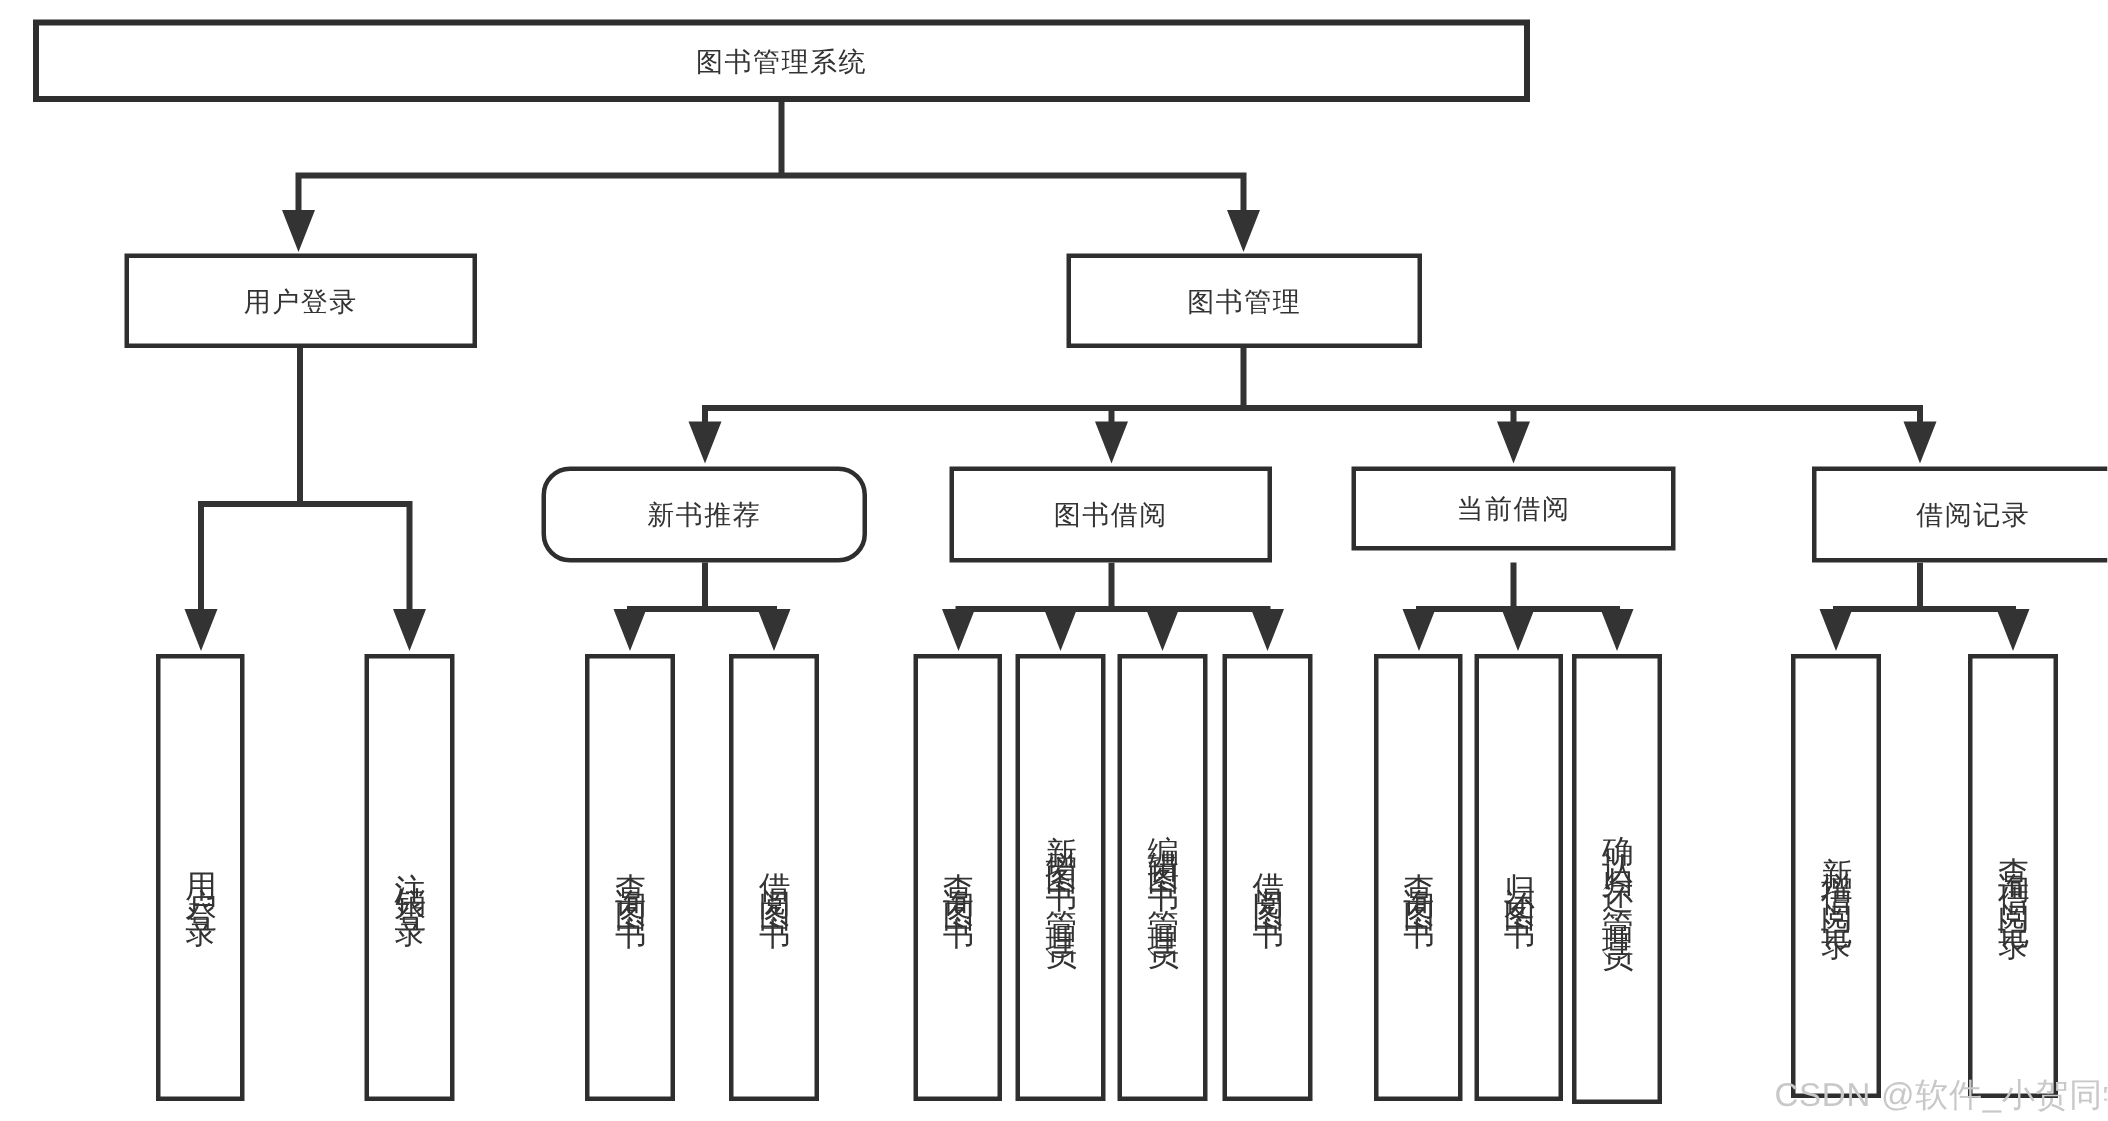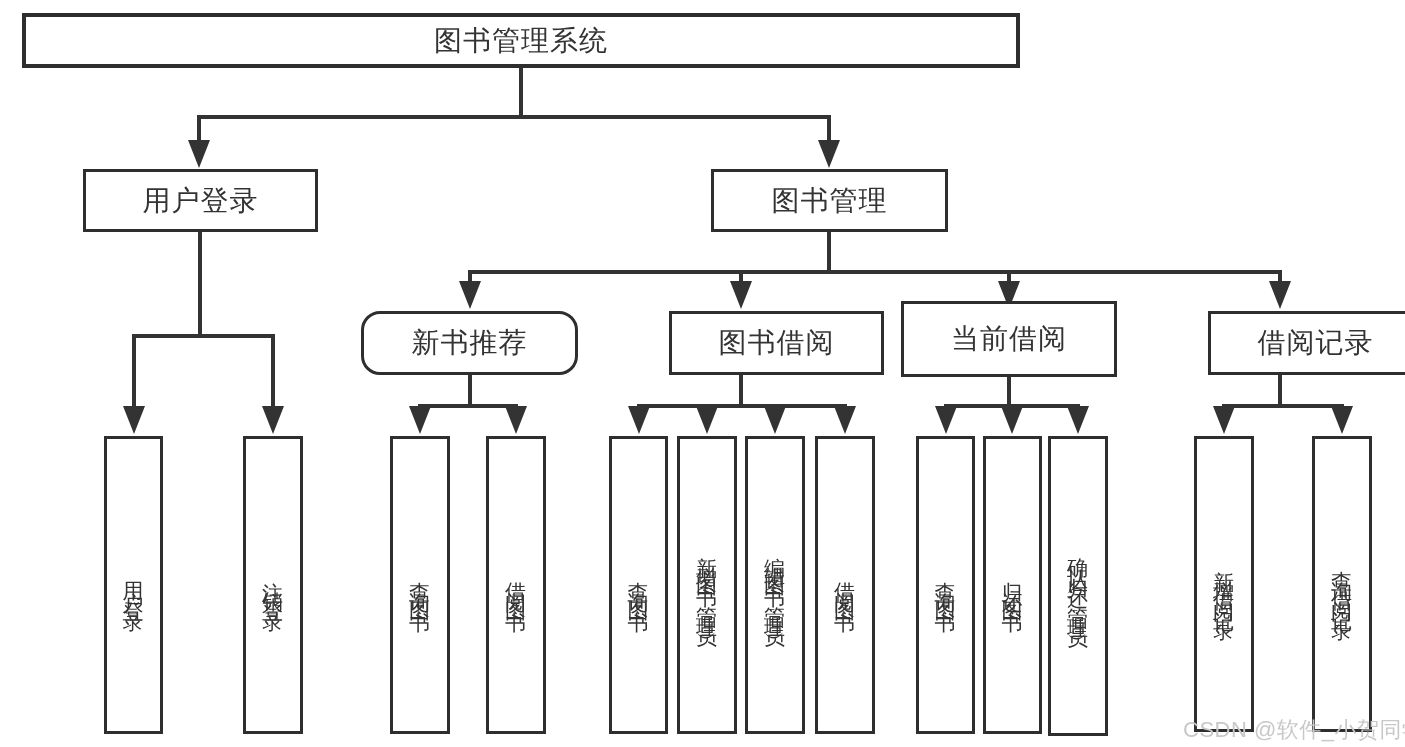--- a/index.html
+++ b/index.html
@@ -23,21 +23,21 @@
     box-sizing: border-box;
     border: 3px solid var(--box-border, #2e2e2e);
     background: #ffffff;
     display: flex;
     align-items: center;
     justify-content: center;
     color: var(--text, #333333);
     z-index: 1;
   }
   .node.h span {
-    font-size: 28px;
+    font-size: 18px;
     letter-spacing: 1px;
     white-space: nowrap;
   }
   .node.v span {
     writing-mode: vertical-rl;
     text-orientation: mixed;
     font-size: 21px;
     letter-spacing: 10px;
     line-height: 1;
   }
@@ -88,24 +88,24 @@
   <div class="node h" style="left:83px; top:169px; width:235px; height:63px;">
     <span>用户登录</span>
   </div>
   <div class="node h" style="left:711px; top:169px; width:237px; height:63px;">
     <span>图书管理</span>
   </div>
 
   <div class="node h" style="left:361px; top:311px; width:217px; height:64px;border-radius:19px;">
     <span>新书推荐</span>
   </div>
-  <div class="node h" style="left:633px; top:311px; width:215px; height:64px;margin-left:36px;">
+  <div class="node h" style="left:633px; top:311px; width:215px; height:64px;">
     <span>图书借阅</span>
   </div>
-  <div class="node h" style="left:901px; top:301px; width:216px; height:76px;">
+  <div class="node h" style="left:901px; top:311px; width:216px; height:56px;">
     <span>当前借阅</span>
   </div>
   <div class="node h" style="left:1208px; top:311px; width:215px; height:64px;">
     <span>借阅记录</span>
   </div>
 
   <div class="node v" style="left:104px; top:436px; width:59px; height:298px;">
     <span>用户登录</span>
   </div>
   <div class="node v" style="left:243px; top:436px; width:60px; height:298px;">

